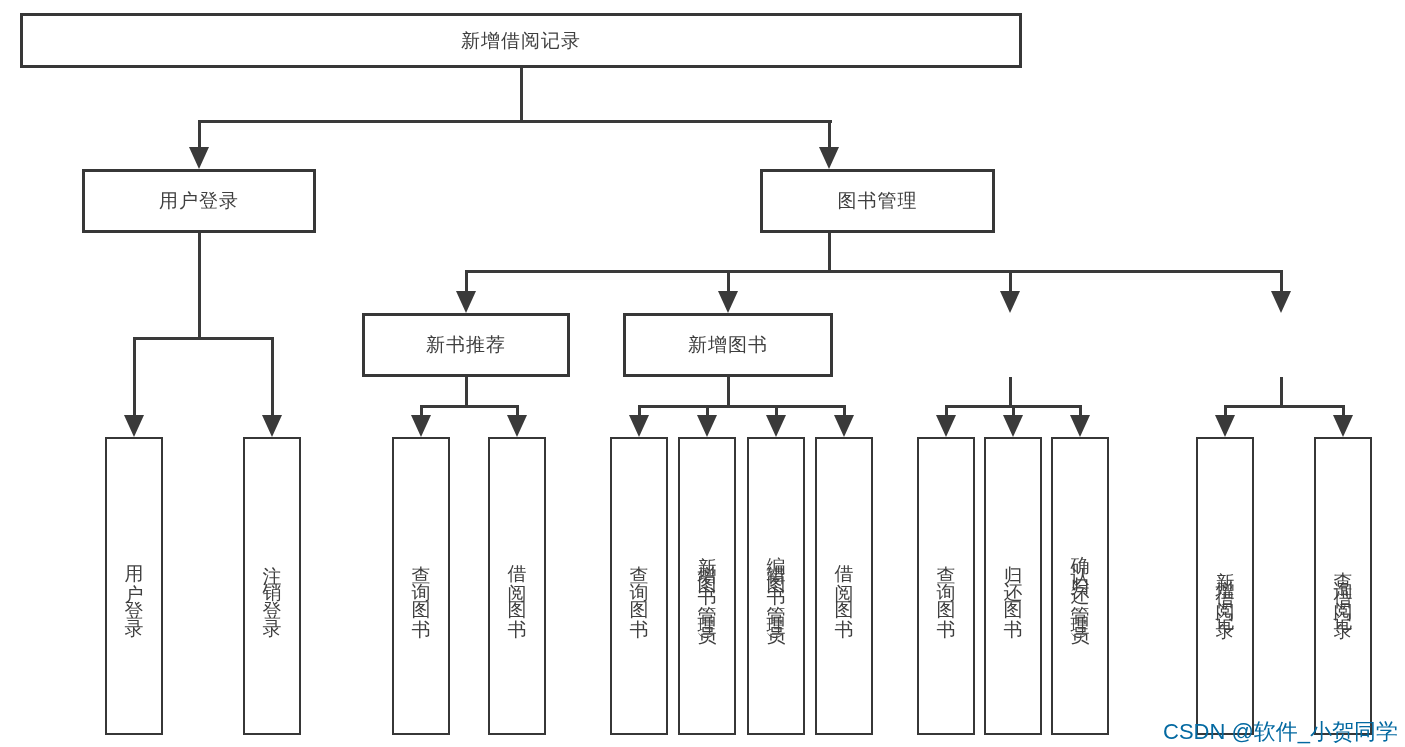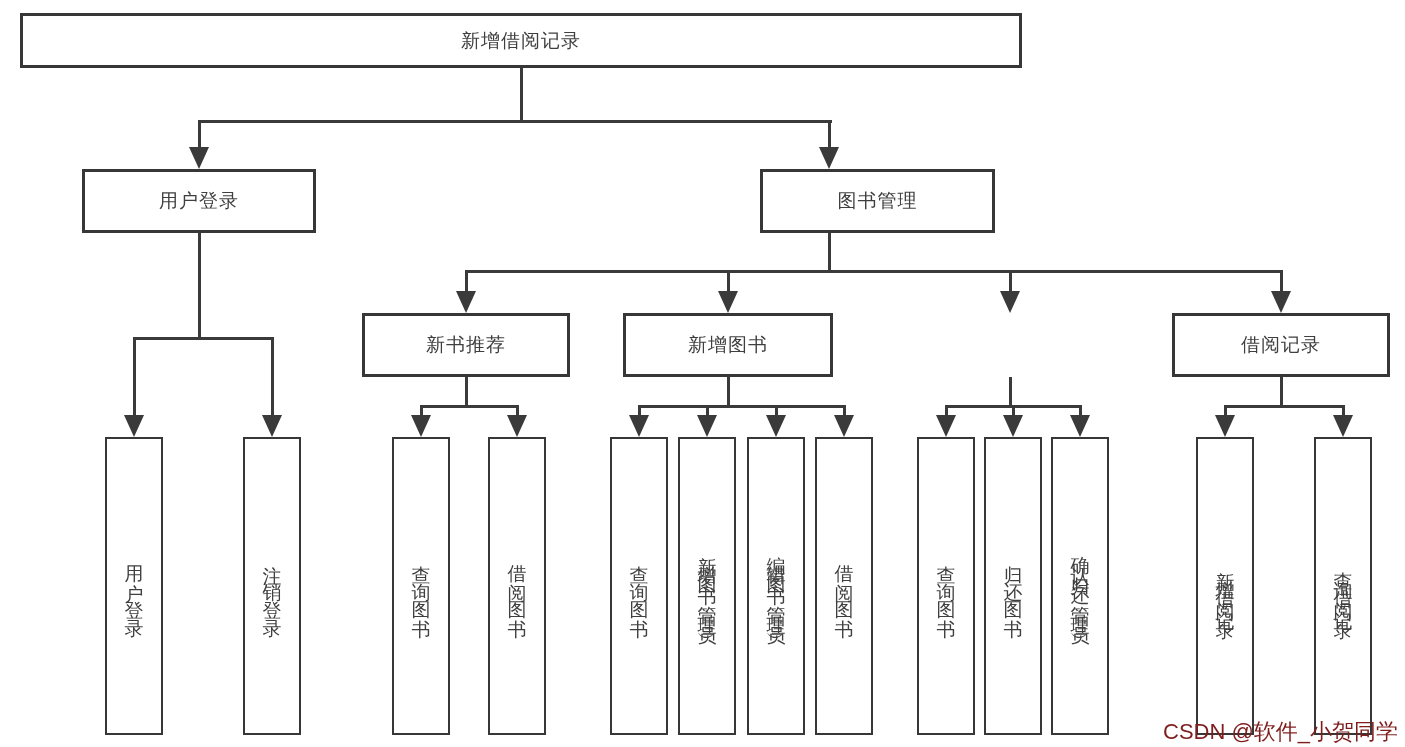--- a/index.html
+++ b/index.html
@@ -43,21 +43,21 @@
     position:absolute;width:0;height:0;
     border-left:10px solid transparent;
     border-right:10px solid transparent;
     border-top:22px solid #3a3a3a;
     z-index:1;
   }
   .watermark{
     position:absolute;
     left:1163px;top:717px;
     font-size:22px;
-    color:#7f1d1d;
+    color:#0369a1;
     white-space:nowrap;
     z-index:3;
   }
 </style>
 </head>
 <body>
 
 <div class="diagram">
 
   <div class="hbox" style="left:20px;top:13px;width:1002px;height:55px;">新增借阅记录</div>
@@ -85,21 +85,20 @@
   <div class="arr" style="left:456px;top:291px;"></div>
   <div class="vline" style="left:727px;top:270px;height:25px;"></div>
   <div class="arr" style="left:718px;top:291px;"></div>
   <div class="vline" style="left:1009px;top:270px;height:25px;"></div>
   <div class="arr" style="left:1000px;top:291px;"></div>
   <div class="vline" style="left:1280px;top:270px;height:25px;"></div>
   <div class="arr" style="left:1271px;top:291px;"></div>
 
   <div class="hbox" style="left:362px;top:313px;width:208px;height:64px;text-align:center;">新书推荐</div>
   <div class="hbox" style="left:623px;top:313px;width:210px;height:64px;">新增图书</div>
-  <div class="hbox" style="left:1172px;top:313px;width:218px;height:64px;">借阅记录</div>
 
   <div class="vline" style="left:465px;top:377px;height:28px;"></div>
   <div class="hline" style="left:420px;top:405px;width:99px;"></div>
   <div class="vline" style="left:420px;top:405px;height:12px;"></div>
   <div class="arr" style="left:411px;top:415px;"></div>
   <div class="vline" style="left:516px;top:405px;height:12px;"></div>
   <div class="arr" style="left:507px;top:415px;"></div>
 
   <div class="vline" style="left:727px;top:377px;height:28px;"></div>
   <div class="hline" style="left:638px;top:405px;width:208px;"></div>

